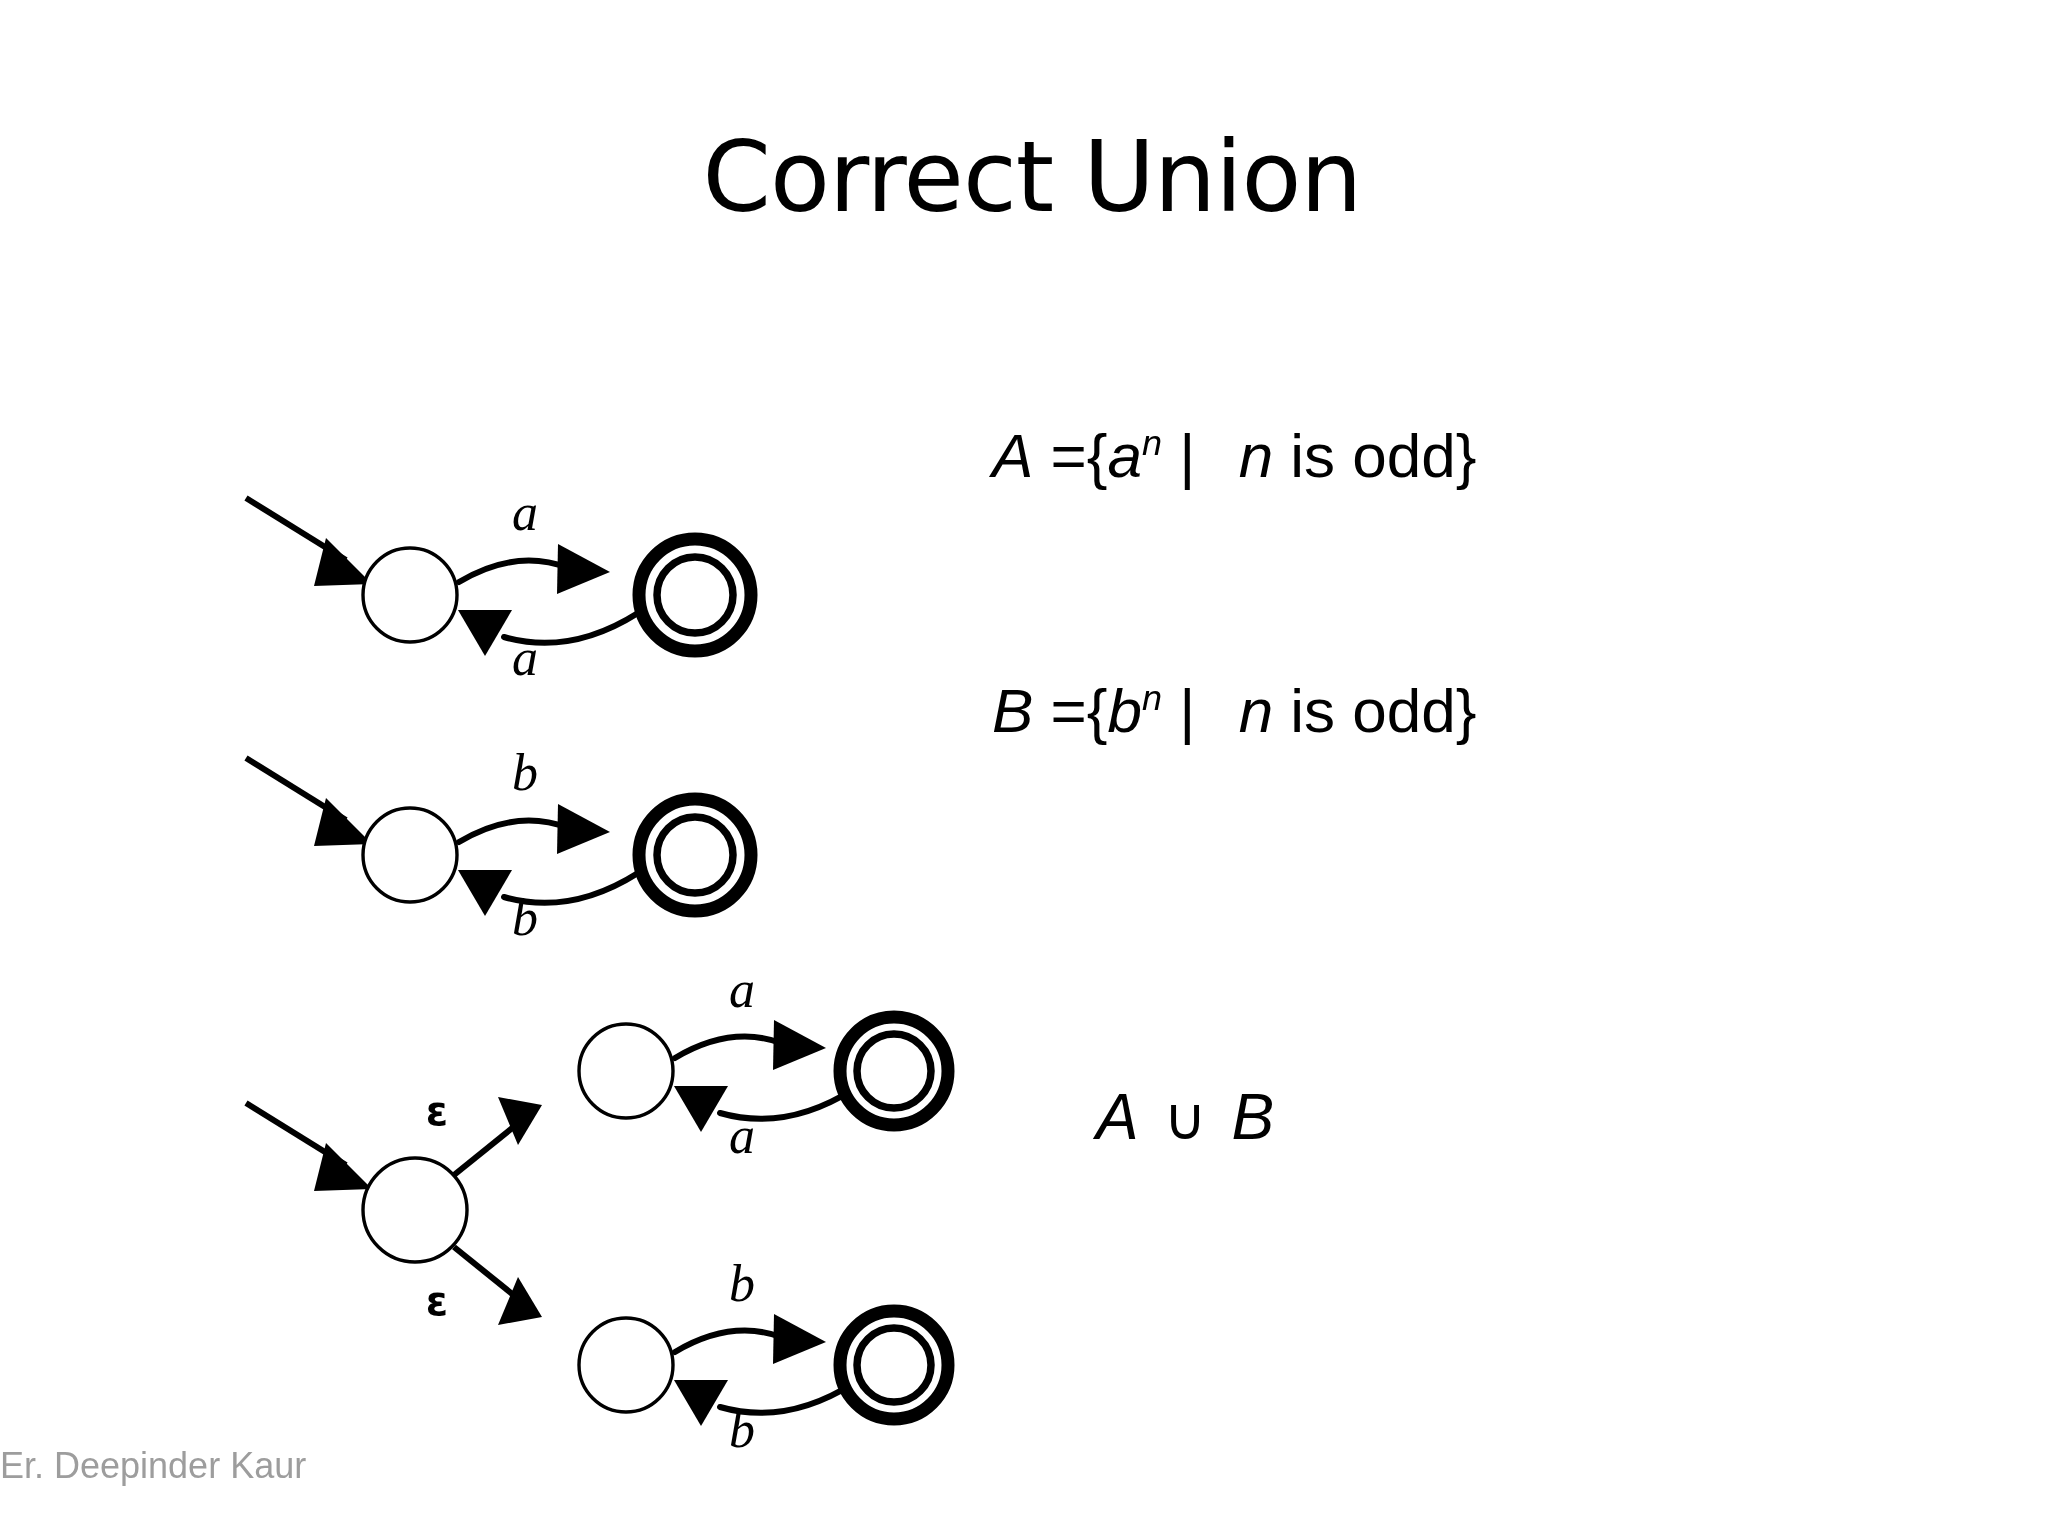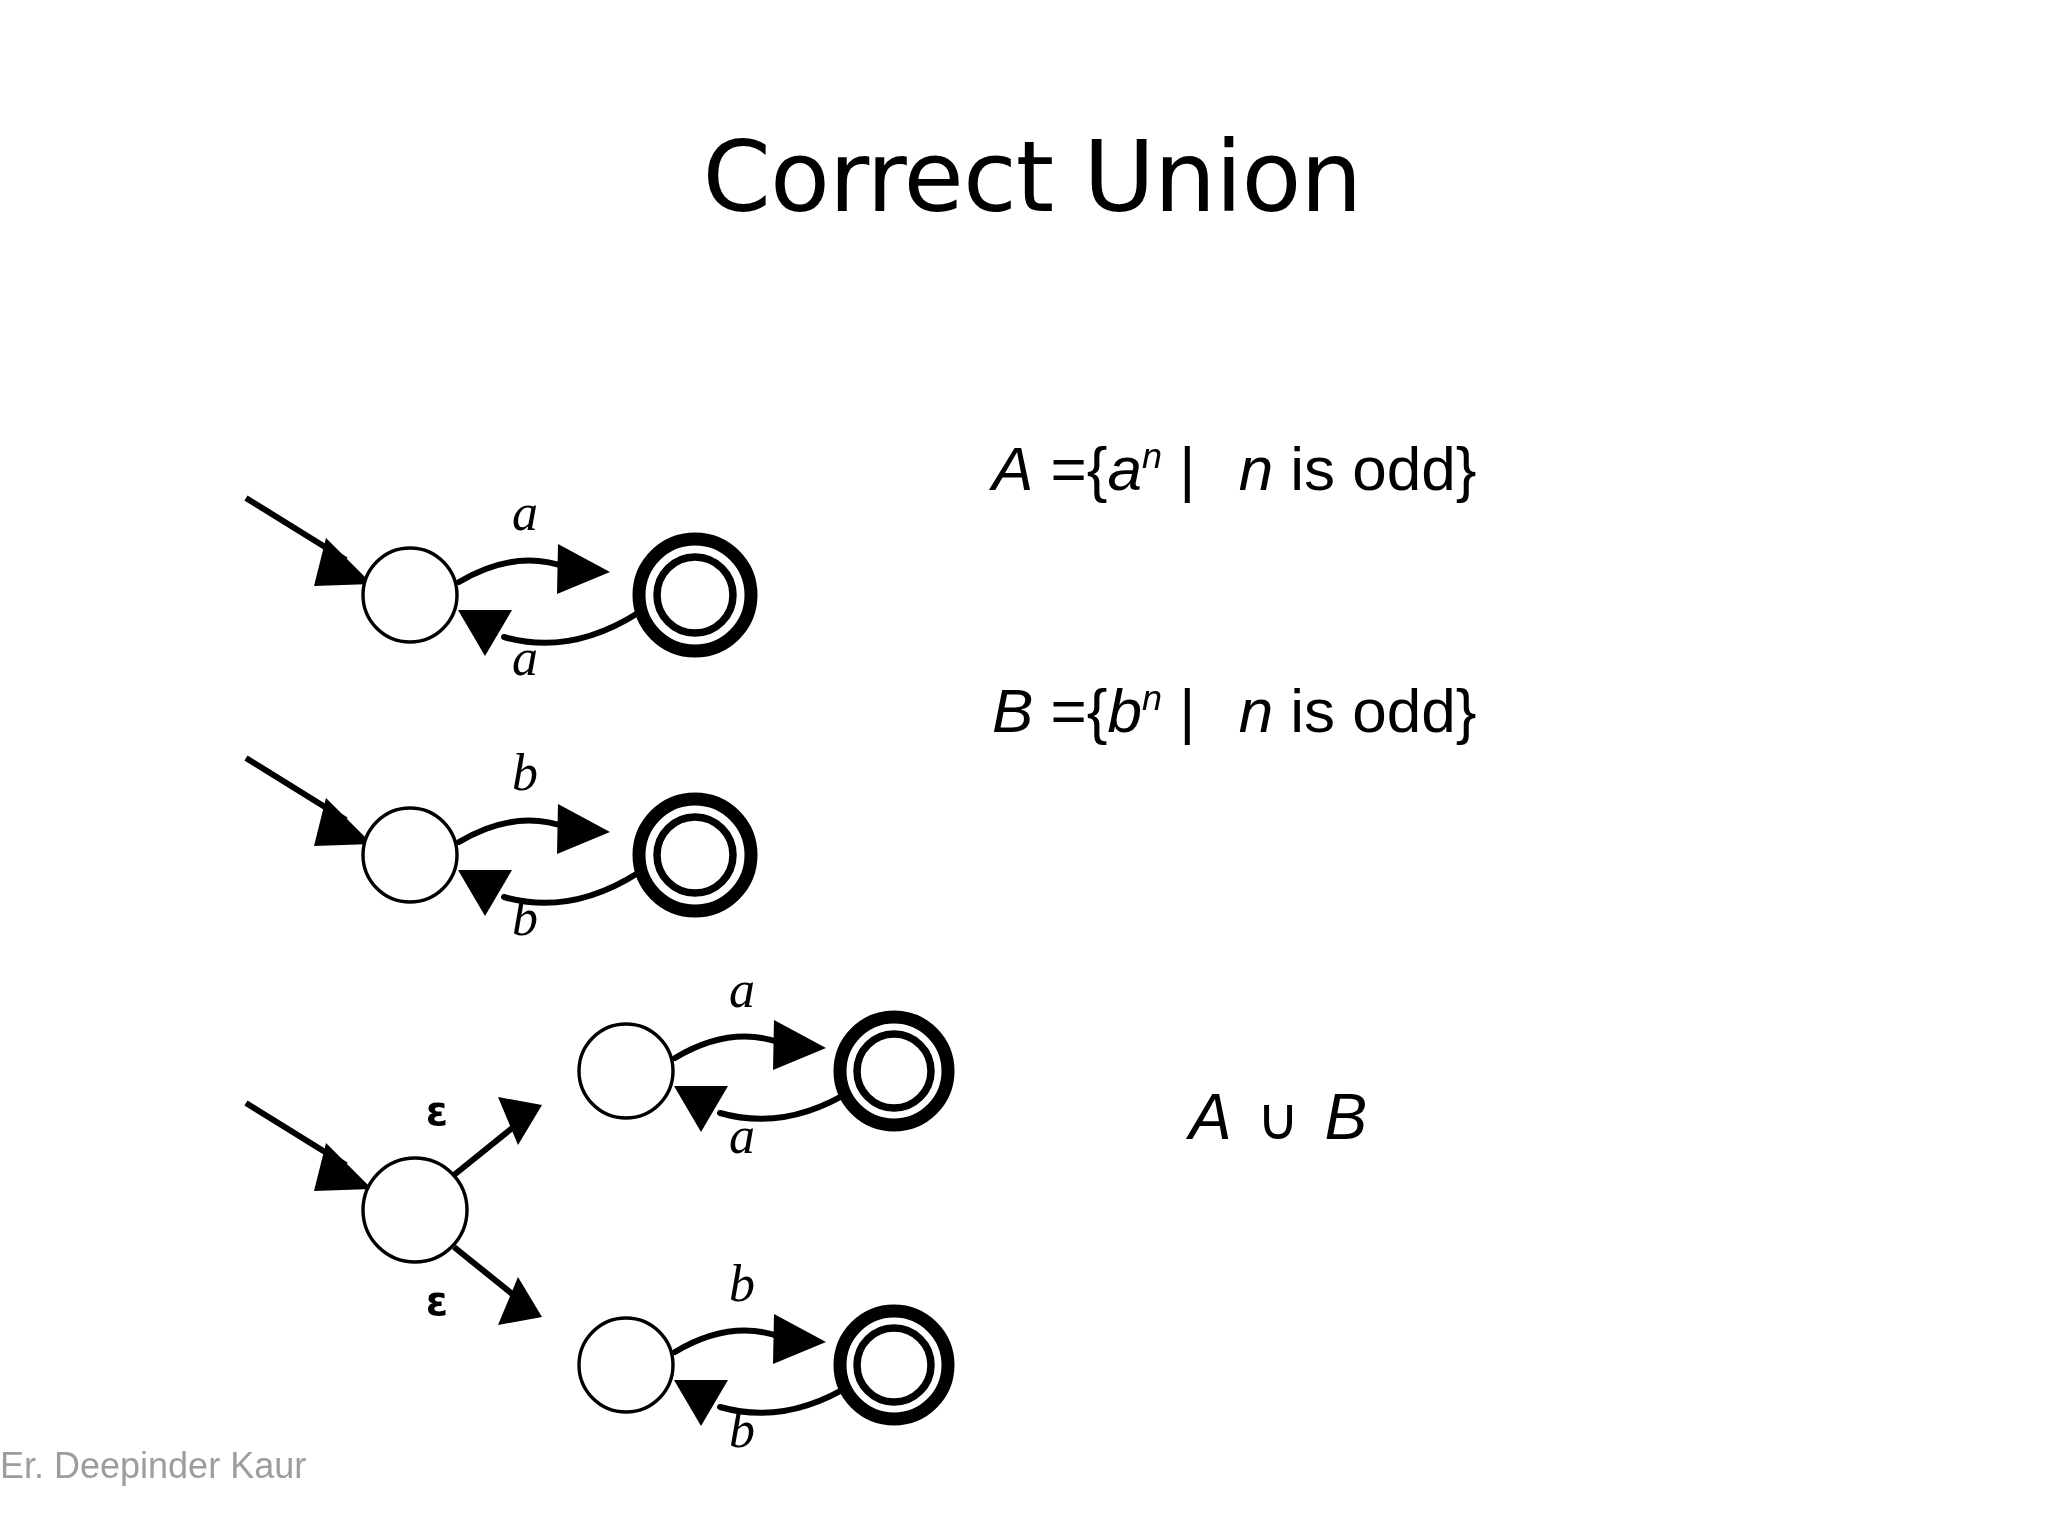--- a/index.html
+++ b/index.html
@@ -44,24 +44,24 @@
   }
   .formula .it { font-style: italic; }
   .formula sup {
     font-style: italic;
     font-size: 0.58em;
     vertical-align: super;
     line-height: 0;
   }
   .formula .sp { display: inline-block; width: 0.42em; }
 
-  #formula-a { left: 992px; top: 438px; }
+  #formula-a { left: 992px; top: 425px; }
   #formula-b { left: 992px; top: 680px; text-align: right; }
   #formula-union {
-    left: 1189px;
+    left: 1096px;
     top: 1085px;
     font-size: 64px;
   }
   #formula-union .op {
     font-style: normal;
     font-size: 0.92em;
     padding: 0 0.12em;
   }
 
   

